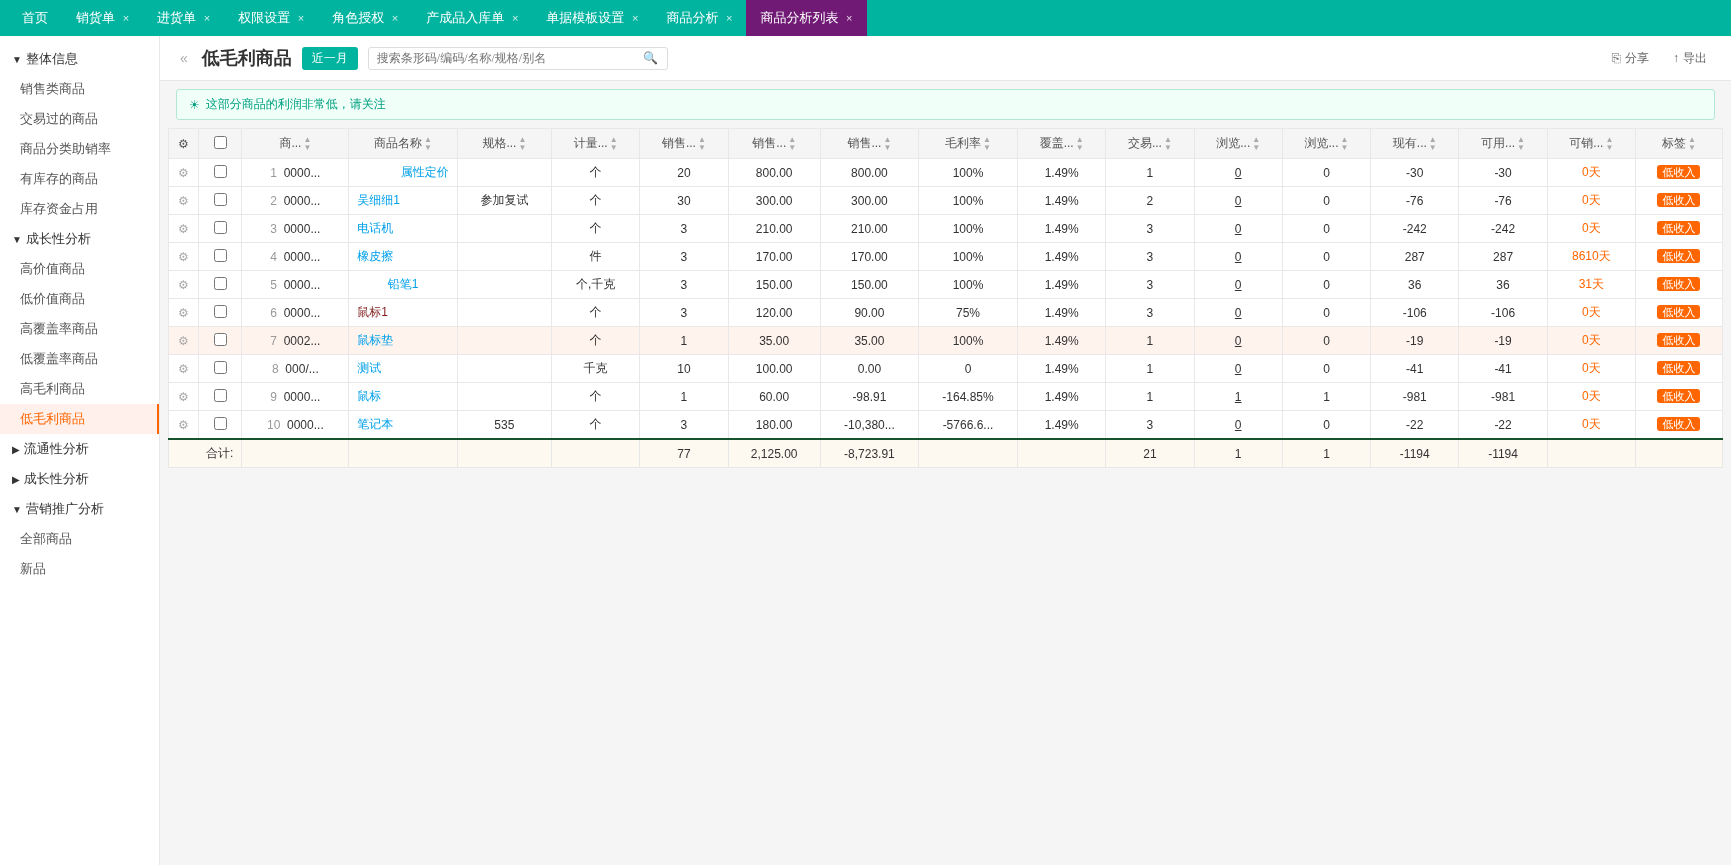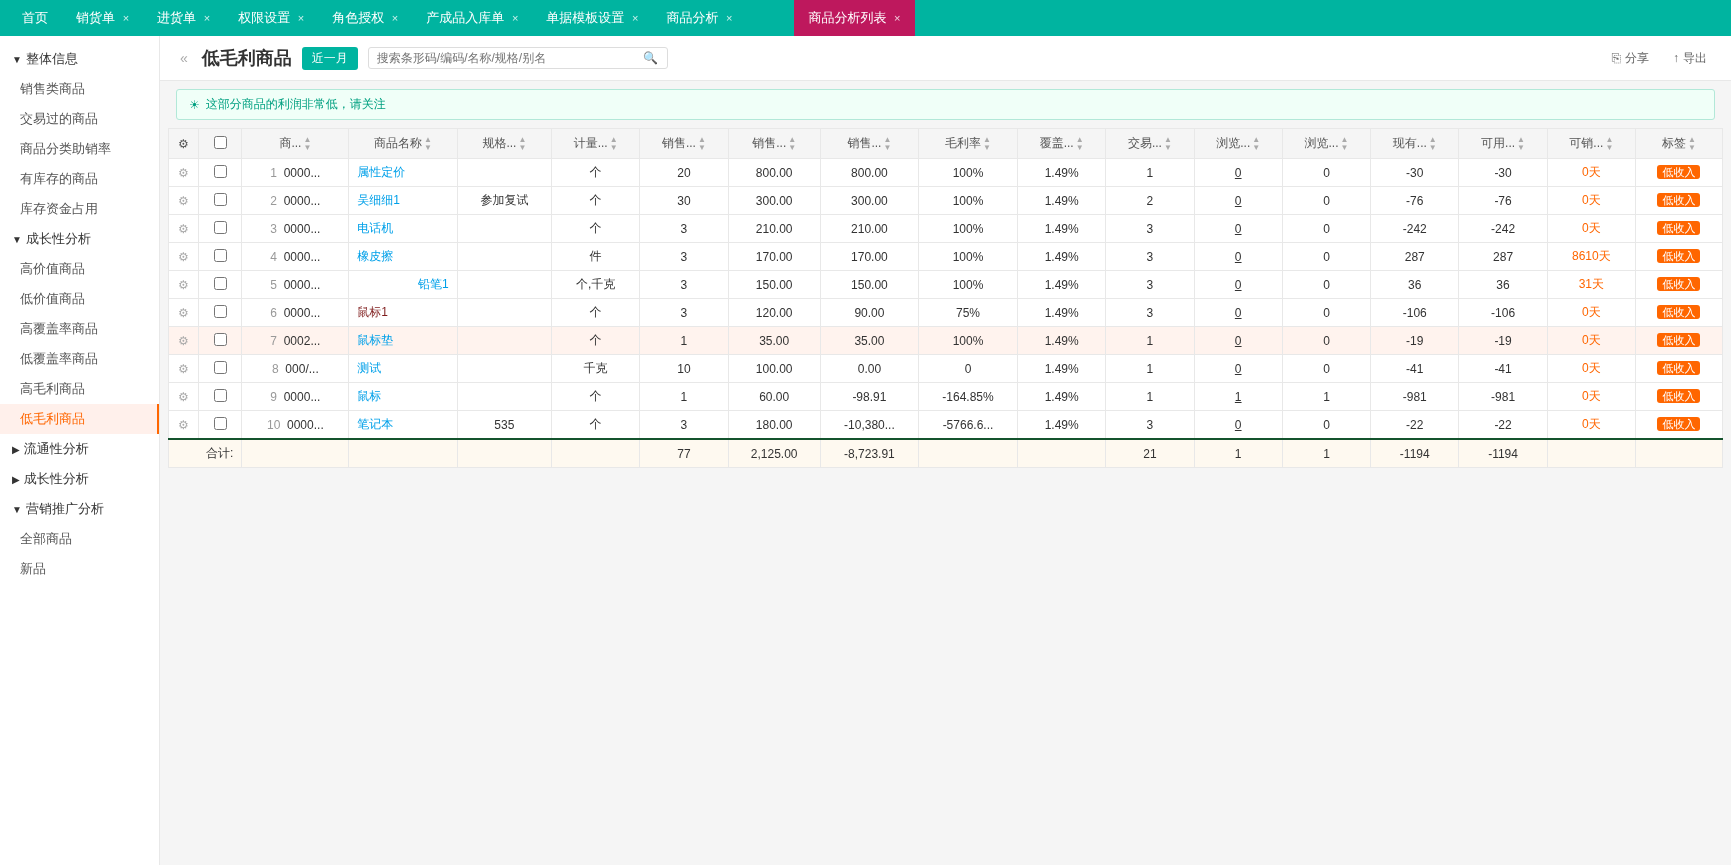--- a/index.html
+++ b/index.html
@@ -1,42 +1,42 @@
 <!DOCTYPE html>
 <html><head>
   <meta charset="utf-8">
   <style>
     * { margin: 0; padding: 0; box-sizing: border-box; }
     body { font-family: 'Microsoft YaHei', Arial, sans-serif; font-size: 12px; background: #f5f5f5; color: #333; width: 1731px; min-height: 865px; overflow-x: auto; }
 
     
     .top-nav { background: #00b4a0; display: flex; align-items: center; height: 36px; padding: 16px 8px; }
     .nav-item { color: #fff; padding: 0 14px; height: 36px; line-height: 36px; cursor: pointer; font-size: 13px; white-space: nowrap; }
-    .nav-item.active { background: #be185d; margin-left: 48px; }
+    .nav-item.active { background: #701a75; }
     .nav-item .close-x { margin-left: 4px; opacity: 0.8; font-size: 11px; }
 
     
     .main-layout { display: flex; height: calc(865px - 36px); }
 
     
     .sidebar { width: 160px; background: #fff; border-right: 1px solid #e8e8e8; overflow-y: auto; padding: 8px 0; flex-shrink: 0; }
     .sidebar-group-header { display: flex; align-items: center; padding: 6px 12px; color: #333; font-size: 13px; cursor: pointer; }
     .sidebar-group-header .arrow { margin-right: 4px; font-size: 10px; }
     .sidebar-item { padding: 6px 12px 6px 20px; color: #555; cursor: pointer; font-size: 13px; white-space: nowrap; overflow: hidden; text-overflow: ellipsis; }
     .sidebar-item.active { background: #fff0eb; color: #ff6600; border-right: 2px solid #ff6600; }
 
     
     .content { flex: 1; display: flex; flex-direction: column; overflow: hidden; }
 
     
     .content-header { display: flex; align-items: center; padding: 10px 16px; background: #fff; border-bottom: 1px solid #e8e8e8; gap: 10px; }
     .page-title { font-size: 18px; font-weight: bold; color: #333; }
     .period-btn { background: #00b4a0; color: #fff; border: none; border-radius: 3px; padding: 3px 10px; font-size: 12px; cursor: pointer; }
     .search-box { display: flex; align-items: center; border: 1px solid #ddd; border-radius: 3px; padding: 3px 8px; flex: 1; max-width: 300px; background: #fff; }
-    .search-box input { border: none; outline: none; font-size: 12px; color: #999; width: 100%; }
+    .search-box input { border: none; outline: none; font-size: 12px; color: #999; width: 100%; font-family: Liberation Serif, serif; }
     .search-icon { color: #aaa; margin-left: 4px; }
     .header-actions { margin-left: auto; display: flex; gap: 8px; }
     .action-btn { display: flex; align-items: center; gap: 4px; border: none; background: none; color: #666; cursor: pointer; font-size: 12px; padding: 3px 8px; }
 
     
     .notice-bar { background: #f0fff8; border: 1px solid #b2e8d8; margin: 8px 16px; padding: 6px 12px; border-radius: 3px; color: #00a080; font-size: 12px; display: flex; align-items: center; gap: 6px; }
 
     
     .table-container { flex: 1; overflow: auto; padding: 0 8px; }
     .data-table { width: 100%; border-collapse: collapse; background: #fff; }
@@ -254,21 +254,21 @@
                     <span>▼</span>
                   </span></div>
               </th>
           </tr>
         </thead>
         <tbody id="table-body">
         <tr>
       <td><span style="color:#aaa;cursor:pointer">⚙</span></td>
       <td><input type="checkbox" style=""></td>
       <td><span class="row-num">1</span>&nbsp;&nbsp;<span>0000...</span></td>
-      <td style="text-align:left;color:#00a0e9;cursor:pointer">属性定价</td>
+      <td style="text-align:right;color:#00a0e9;cursor:pointer">属性定价</td>
       <td></td>
       <td>个</td>
       <td>20</td>
       <td>800.00</td>
       <td>800.00</td>
       <td>100%</td>
       <td>1.49%</td>
       <td>1</td>
       <td><span class="underline-link">0</span></td>
       <td>0</td>
@@ -334,21 +334,21 @@
       <td>0</td>
       <td>287</td>
       <td>287</td>
       <td style="color:#ff6600">8610天</td>
       <td><span class="tag-badge">低收入</span></td>
     </tr>
             <tr>
       <td><span style="color:#aaa;cursor:pointer">⚙</span></td>
       <td><input type="checkbox" style=""></td>
       <td><span class="row-num">5</span>&nbsp;&nbsp;<span>0000...</span></td>
-      <td style="text-align:right;color:#00a0e9;cursor:pointer">铅笔1</td>
+      <td style="text-align:center;color:#00a0e9;cursor:pointer">铅笔1</td>
       <td></td>
       <td>个,千克</td>
       <td>3</td>
       <td>150.00</td>
       <td>150.00</td>
       <td>100%</td>
       <td>1.49%</td>
       <td>3</td>
       <td><span class="underline-link">0</span></td>
       <td>0</td>

